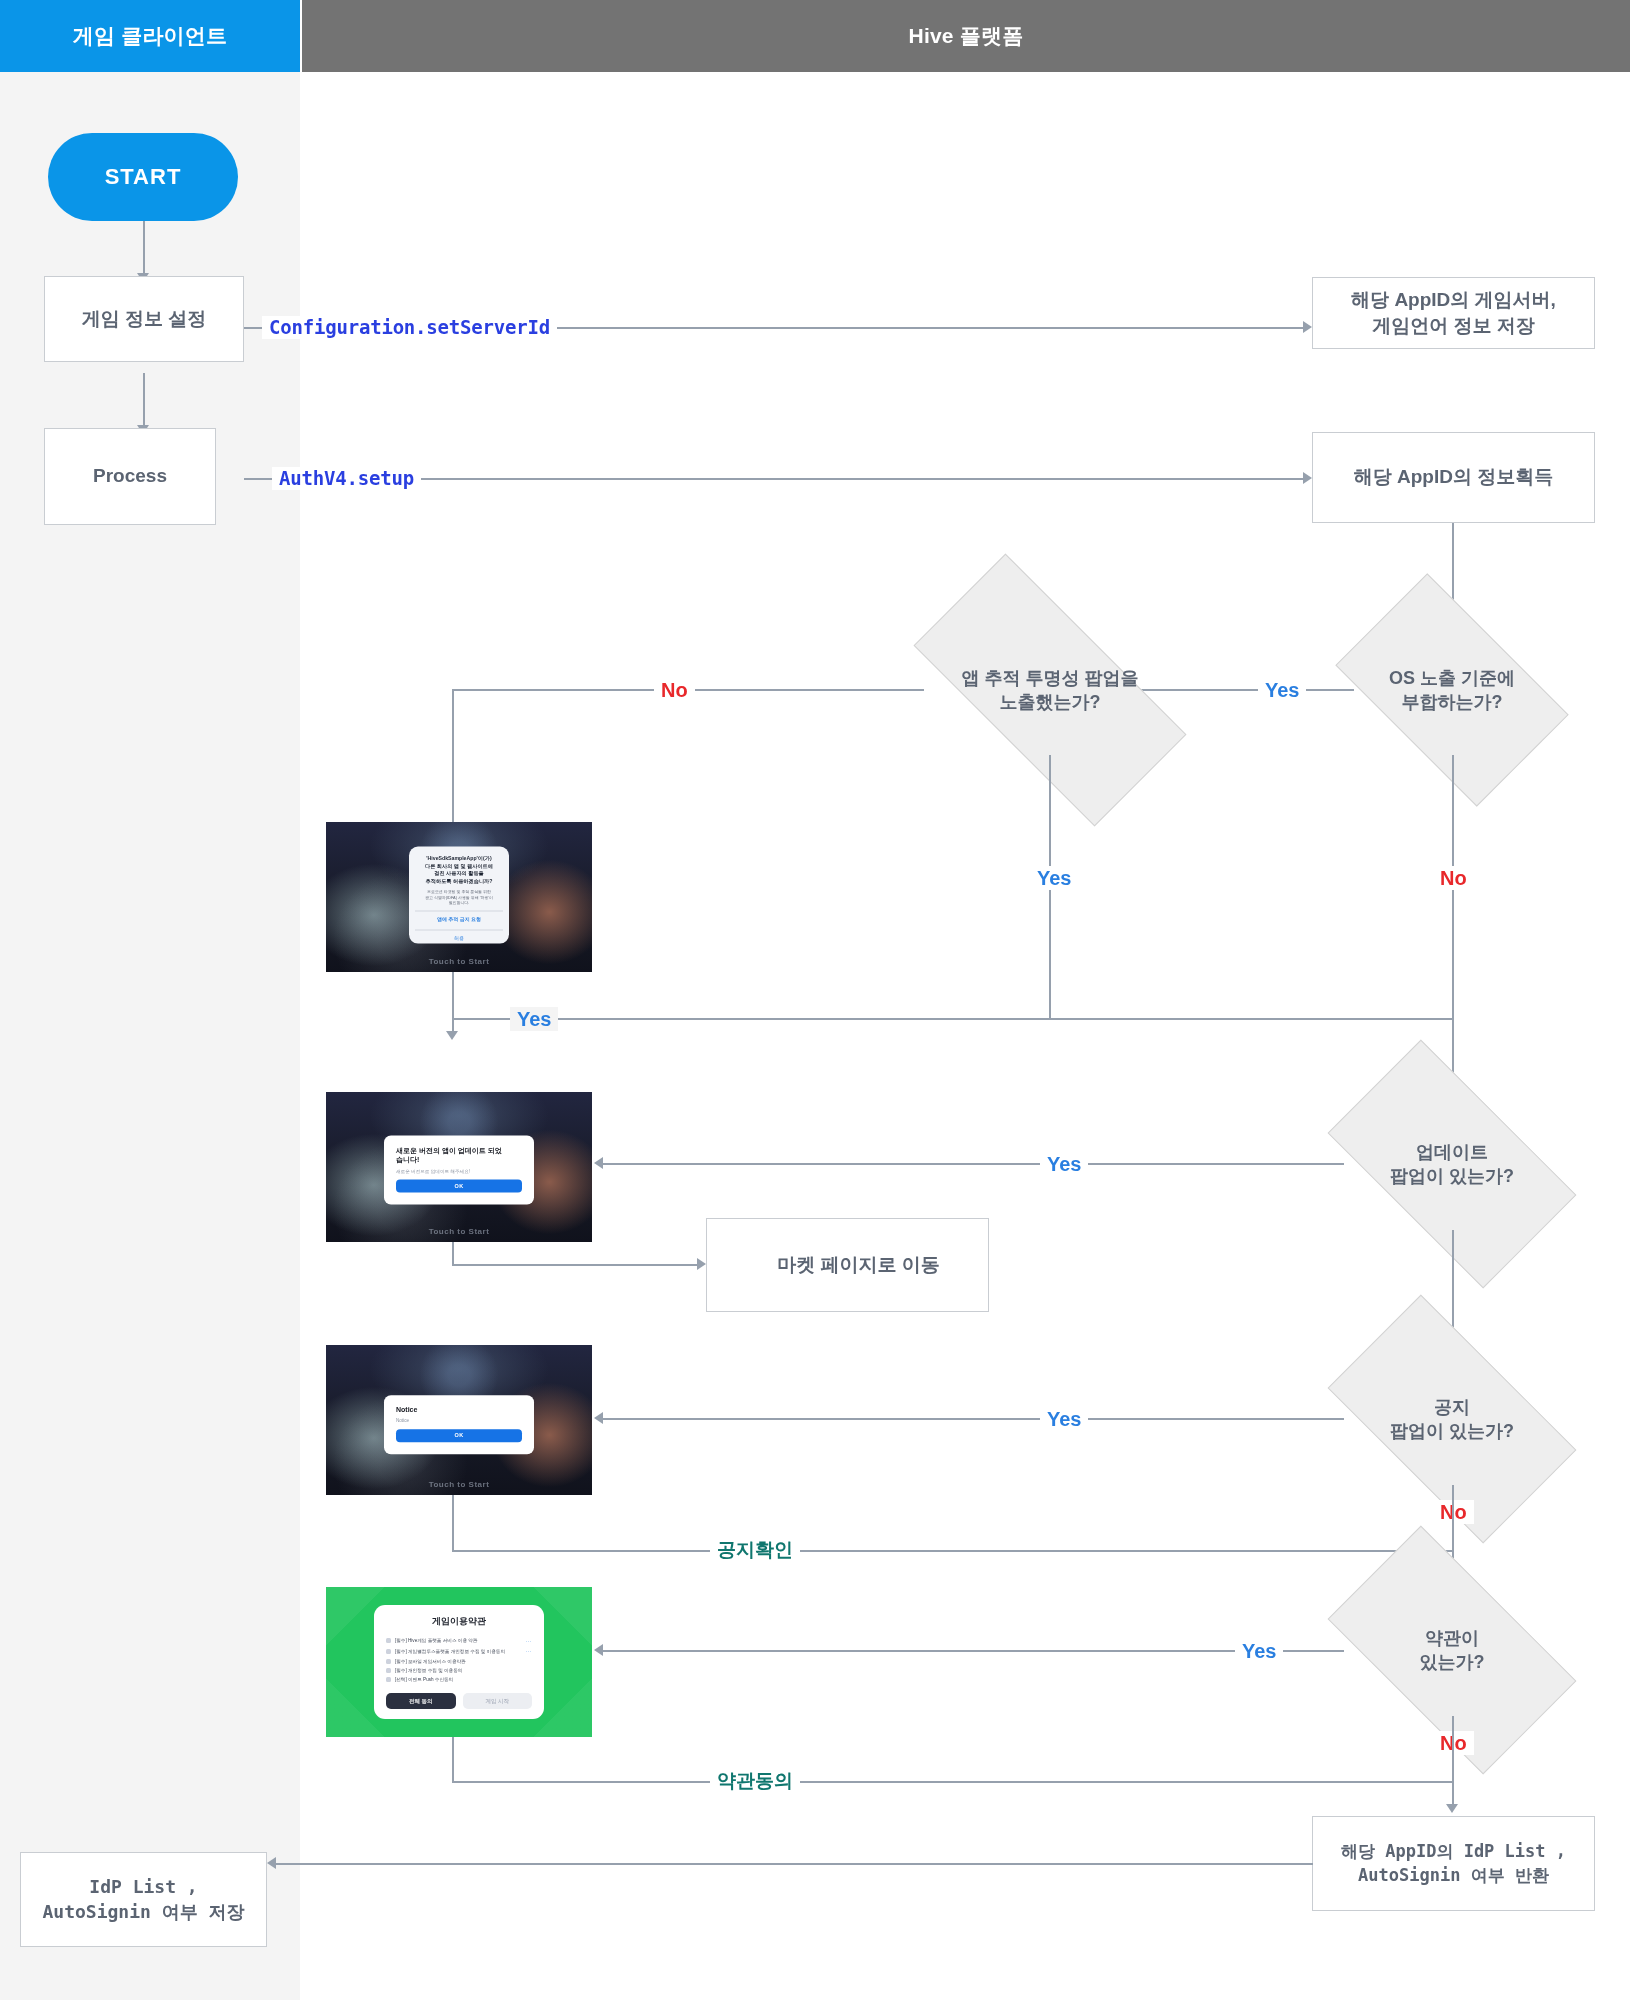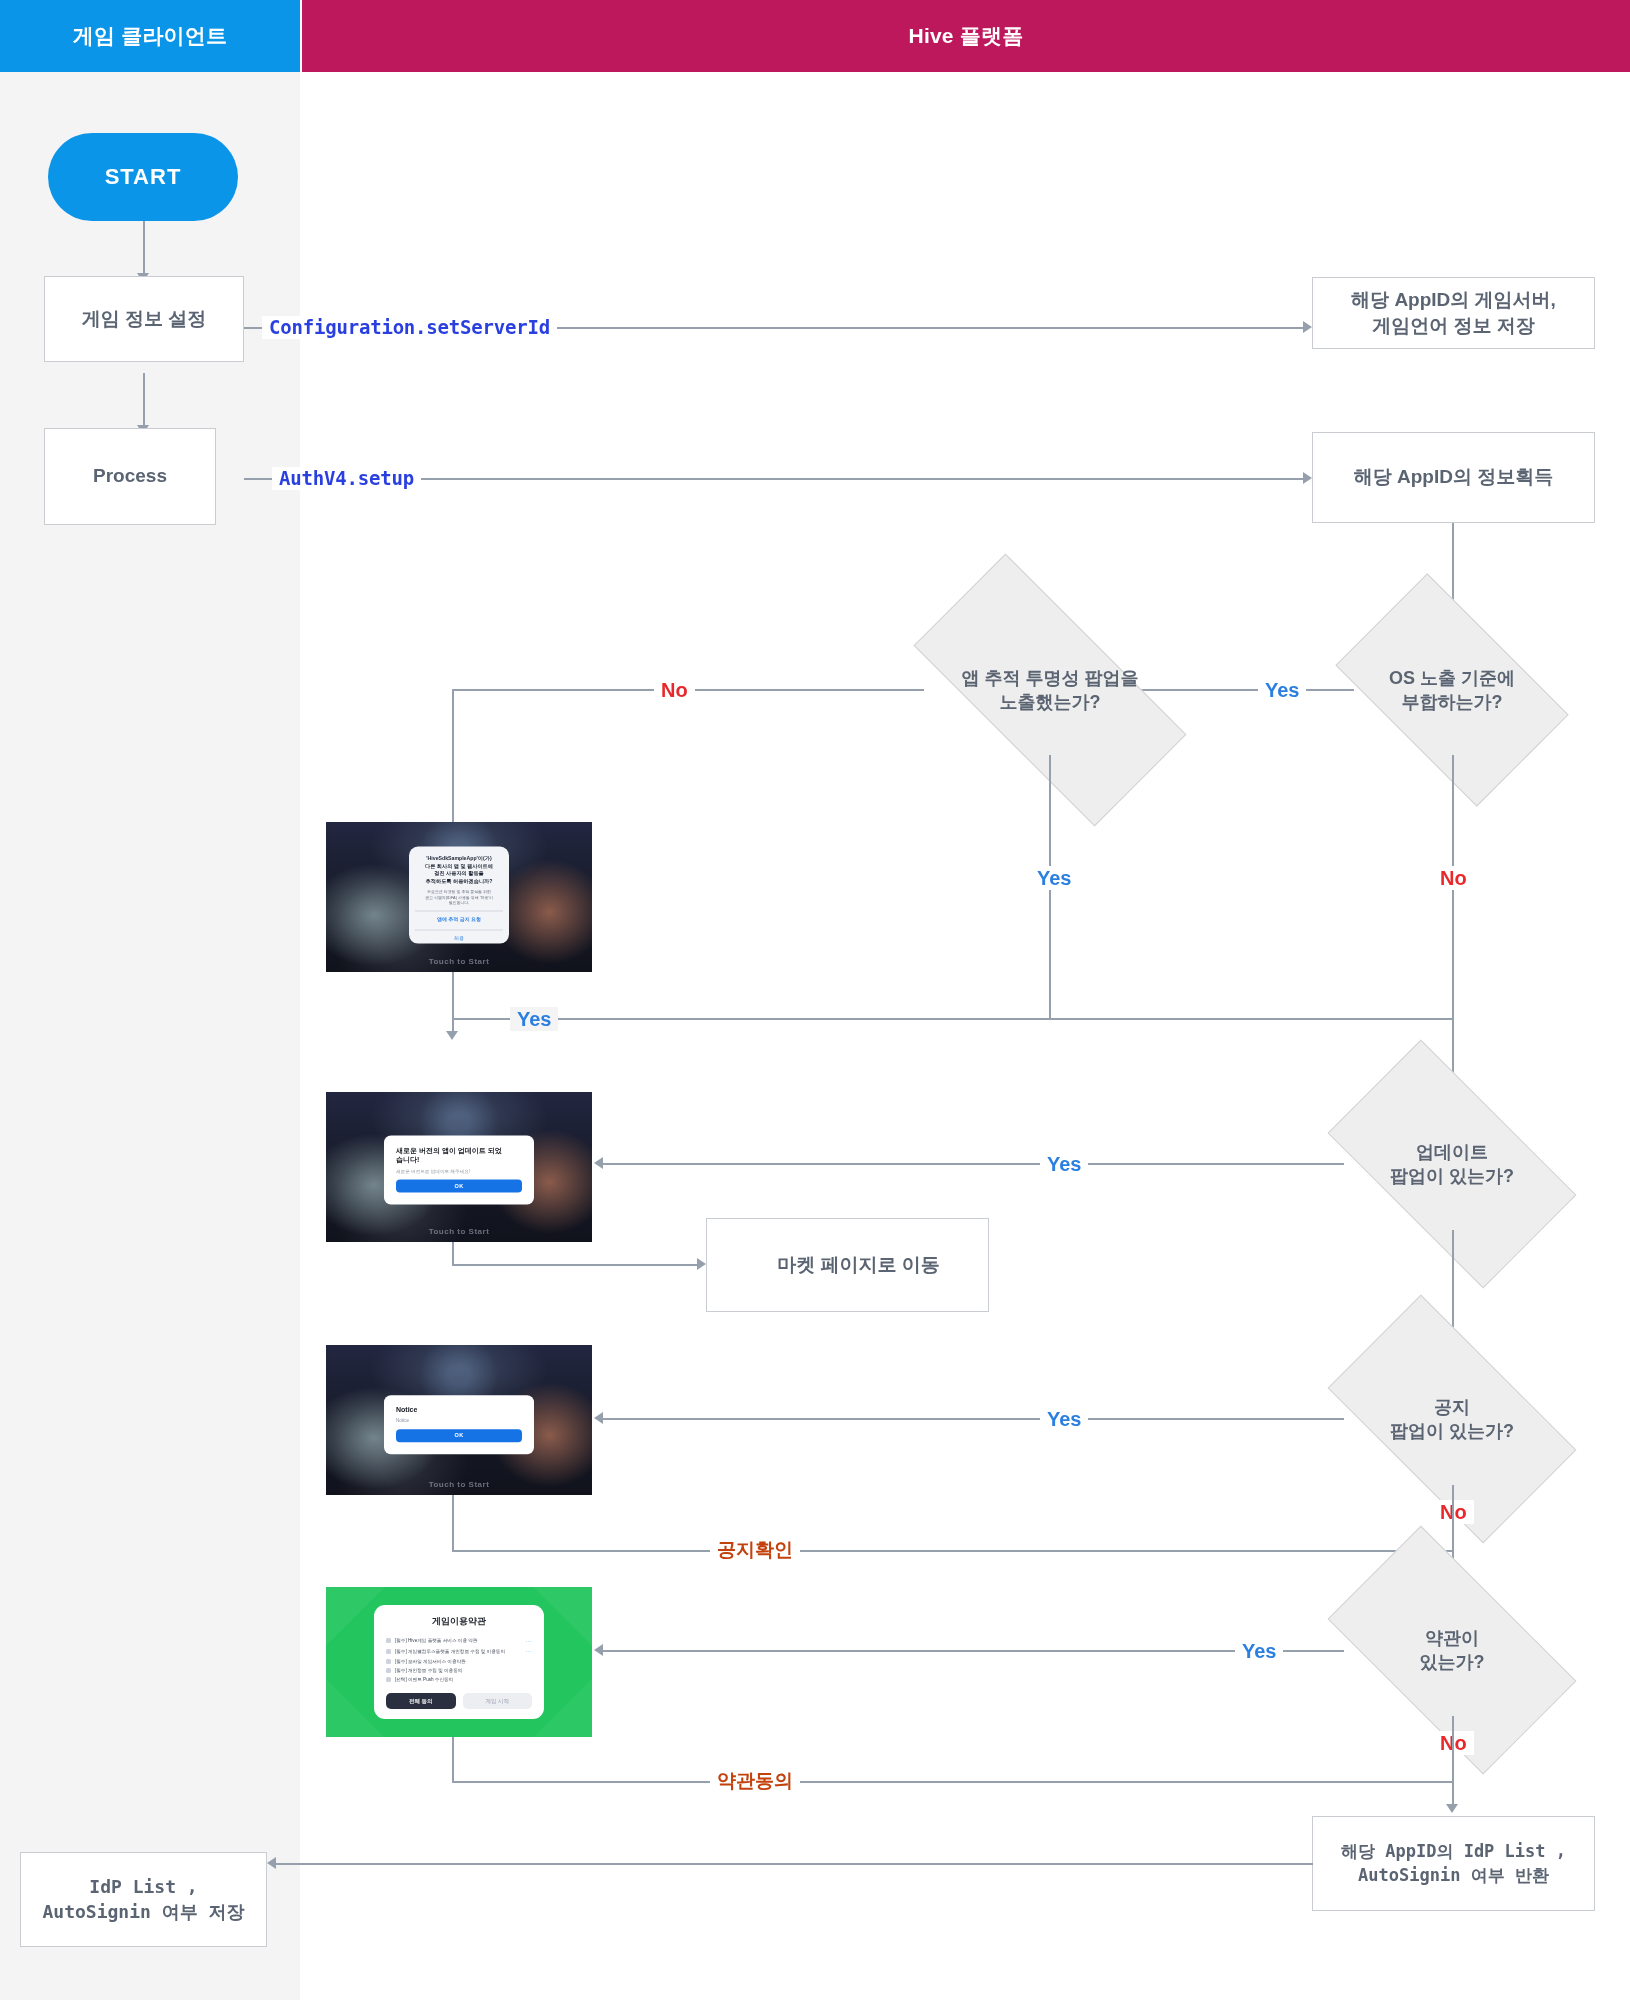--- a/index.html
+++ b/index.html
@@ -20,21 +20,21 @@
     position:absolute;
     top:0;
     height:72px;
     display:flex;align-items:center;justify-content:center;
     color:#ffffff;
     font-weight:bold;
     font-size:21px;
     letter-spacing:.2px;
   }
   #lane-head-client{ left:0;   width:300px; background:#0a95e8; }
-  #lane-head-hive  { left:302px; width:1328px; background:#be185d; }
+  #lane-head-hive  { left:302px; width:1328px; background:#737373; }
 
   
   .lane-body{position:absolute;top:72px;height:1928px;}
   #lane-body-client{left:0;width:300px;background:#f4f4f4;}
   #lane-body-hive{left:302px;width:1328px;background:#ffffff;}
 
   
   .node{
     position:absolute;
     box-sizing:border-box;
@@ -101,21 +101,21 @@
     position:absolute;
     background:#ffffff;
     font-size:20px;
     font-weight:bold;
     line-height:1;
     padding:2px 7px;
     white-space:nowrap;
   }
   .elabel.yes{color:#2a7fe0;}
   .elabel.no{color:#e8282b;}
-  .elabel.kr{color:#c2410c;font-size:19px;}
+  .elabel.kr{color:#0f766e;font-size:19px;}
   .elabel.api{
     color:#2a3fe0;
     font-family:"DejaVu Sans Mono","Liberation Mono",monospace;
     font-size:19px;
     font-weight:bold;
     letter-spacing:-.2px;
   }
   .elabel.onlane{background:#f4f4f4;}
 
   

